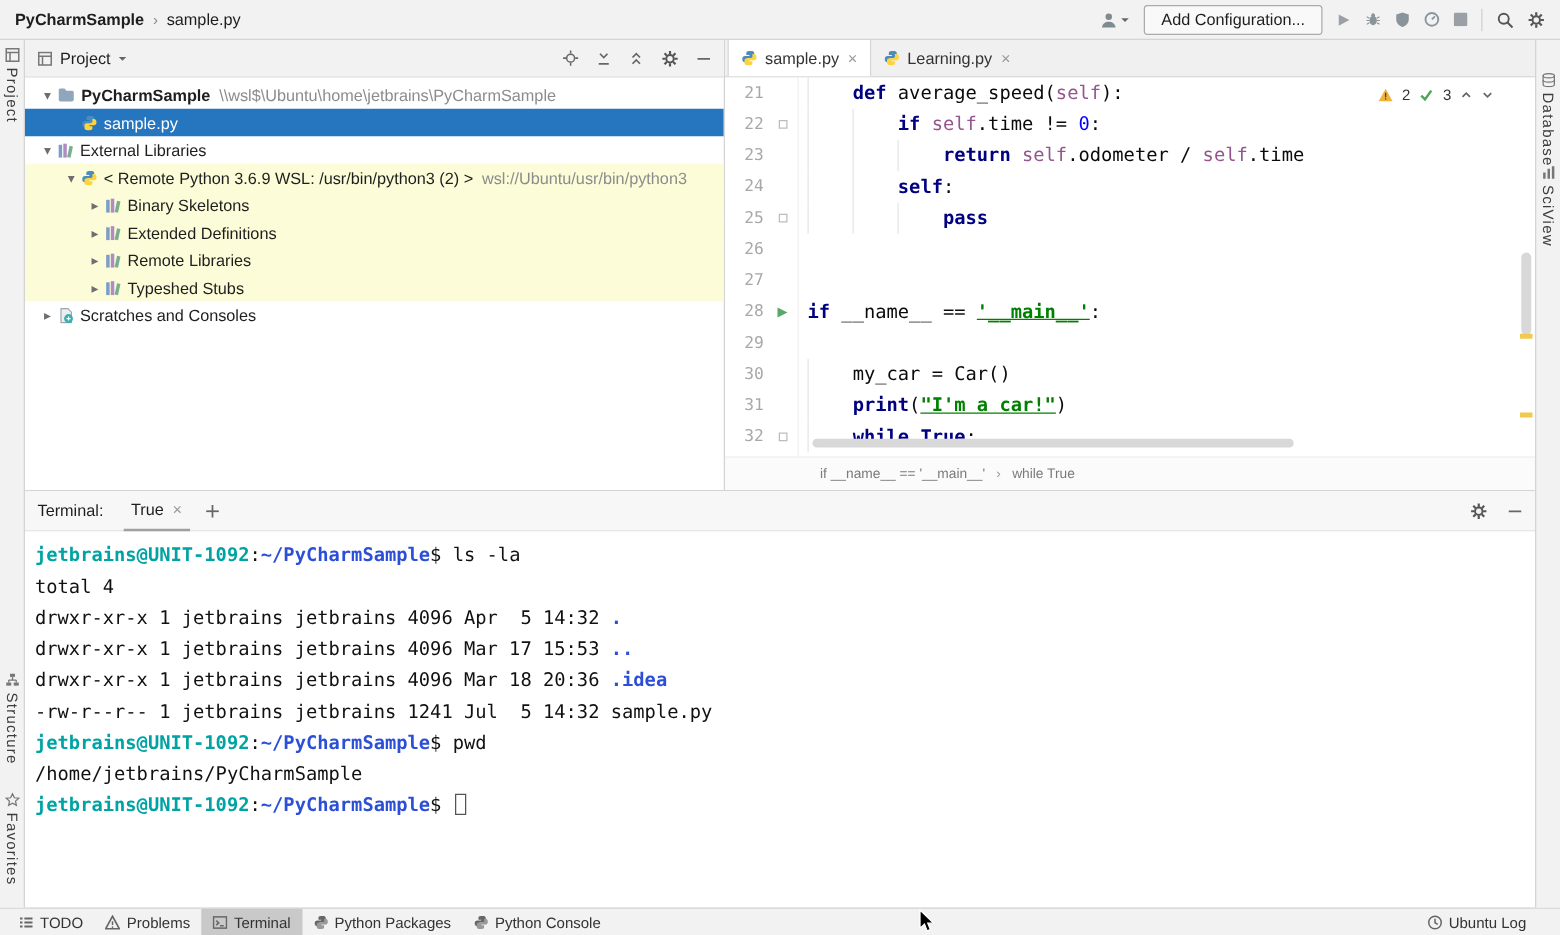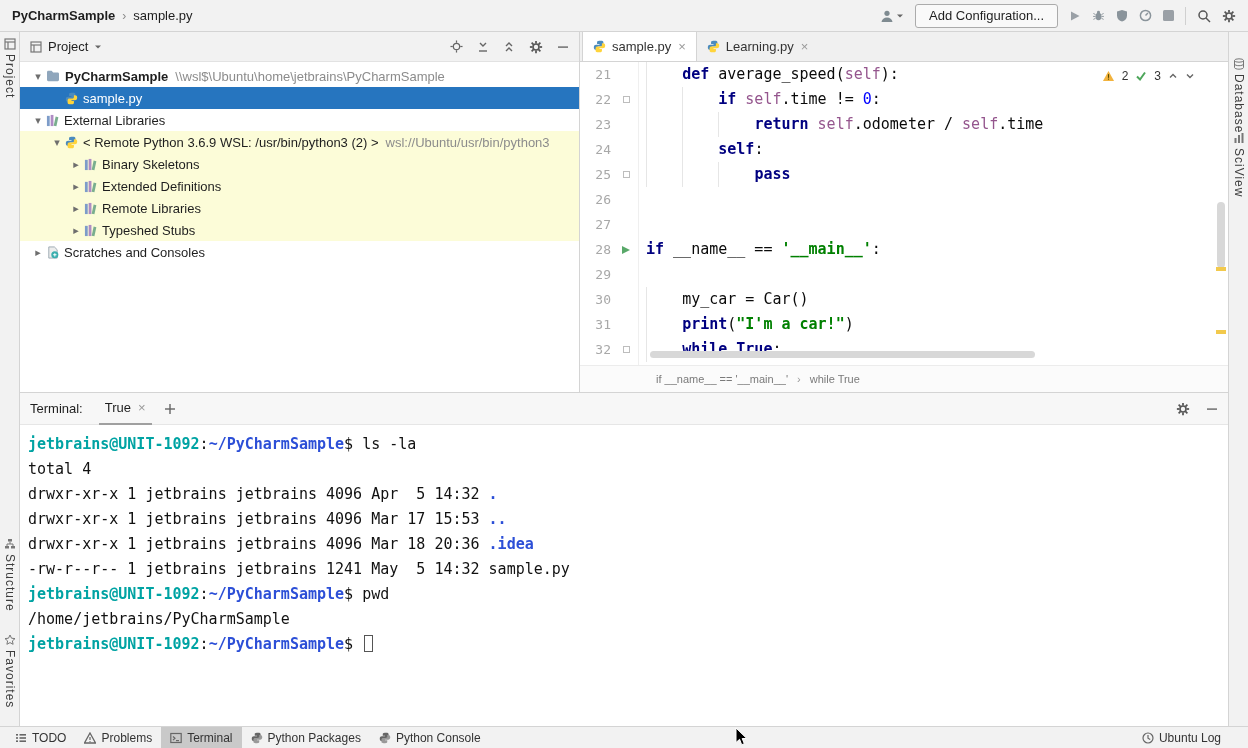--- a/index.html
+++ b/index.html
@@ -61,21 +61,21 @@
     font-size:15px;overflow:hidden;background:#fff;}
   .editor::before{content:'';position:absolute;left:58px;top:0;bottom:0;
     border-left:1px solid #EFEFEF;}
   .cl{display:flex;height:25px;align-items:center;}
   .ln{flex:0 0 34px;text-align:right;color:#A8A8A8;font-size:13px;padding-right:3px;
     font-family:"DejaVu Sans Mono",monospace;}
   .mk{flex:0 0 24px;display:flex;align-items:center;justify-content:center;}
   .code{position:relative;white-space:pre;height:25px;line-height:25px;padding-left:8px;flex:1;}
   .guide{position:absolute;top:0;bottom:0;width:0;border-left:1px solid #E6E6E6;}
   .tk-kw{color:#000080;font-weight:bold;}
-  .tk-str{color:#008000;font-weight:bold;}
+  .tk-str{color:#008000;font-weight:bold;text-decoration:underline;}
   .tk-num{color:#0000FF;}
   .tk-self{color:#94558D;}
   .tk-p{color:#0a0a0a;}
   .foldsq{width:7px;height:7px;border:1px solid #BDBDBD;background:#fff;display:inline-block;}
   .inspect{position:absolute;top:5px;right:28px;display:flex;align-items:center;gap:7px;
     font-family:"Liberation Sans",sans-serif;font-size:12px;color:#333;
     background:rgba(255,255,255,.9);padding:2px 5px;border-radius:3px;}
   .hscroll{position:absolute;left:70px;bottom:7px;height:7px;width:385px;background:#D8D8D8;
     border-radius:4px;}
   .vscroll{position:absolute;right:3px;top:140px;width:8px;height:66px;background:#D8D8D8;
@@ -574,21 +574,21 @@
                 </svg>
               </span>
           </span>
         </div>
         <div class="tcontent" id="tcontent">
             <div class="tl"><span class="tt-host">jetbrains@UNIT-1092</span><span class="tt-p">:</span><span class="tt-path">~/PyCharmSample</span><span class="tt-p">$ ls -la</span></div>
             <div class="tl"><span class="tt-p">total 4</span></div>
             <div class="tl"><span class="tt-p">drwxr-xr-x 1 jetbrains jetbrains 4096 Apr  5 14:32 </span><span class="tt-path">.</span></div>
             <div class="tl"><span class="tt-p">drwxr-xr-x 1 jetbrains jetbrains 4096 Mar 17 15:53 </span><span class="tt-path">..</span></div>
             <div class="tl"><span class="tt-p">drwxr-xr-x 1 jetbrains jetbrains 4096 Mar 18 20:36 </span><span class="tt-path">.idea</span></div>
-            <div class="tl"><span class="tt-p">-rw-r--r-- 1 jetbrains jetbrains 1241 May  5 14:32 sample.py</span></div>
+            <div class="tl"><span class="tt-p">-rw-r--r-- 1 jetbrains jetbrains 1241 Jul  5 14:32 sample.py</span></div>
             <div class="tl"><span class="tt-host">jetbrains@UNIT-1092</span><span class="tt-p">:</span><span class="tt-path">~/PyCharmSample</span><span class="tt-p">$ pwd</span></div>
             <div class="tl"><span class="tt-p">/home/jetbrains/PyCharmSample</span></div>
             <div class="tl"><span class="tt-host">jetbrains@UNIT-1092</span><span class="tt-p">:</span><span class="tt-path">~/PyCharmSample</span><span class="tt-p">$ </span><span class="tcursor"></span></div>
           </div>
       </div>
     </div>
 
     <div class="stripe r" id="rstripe">
         <div class="stripe-item" style="top: 26px;">
           <span class="icon">

